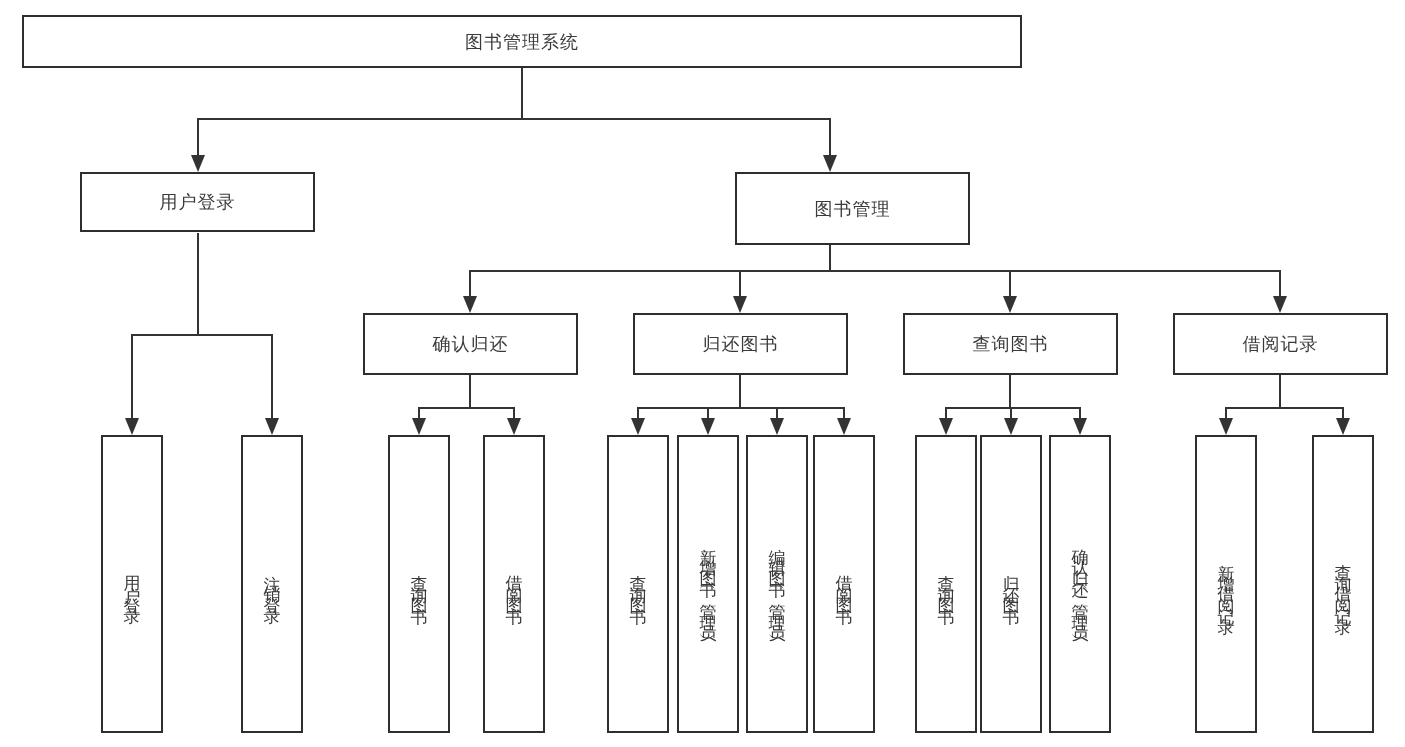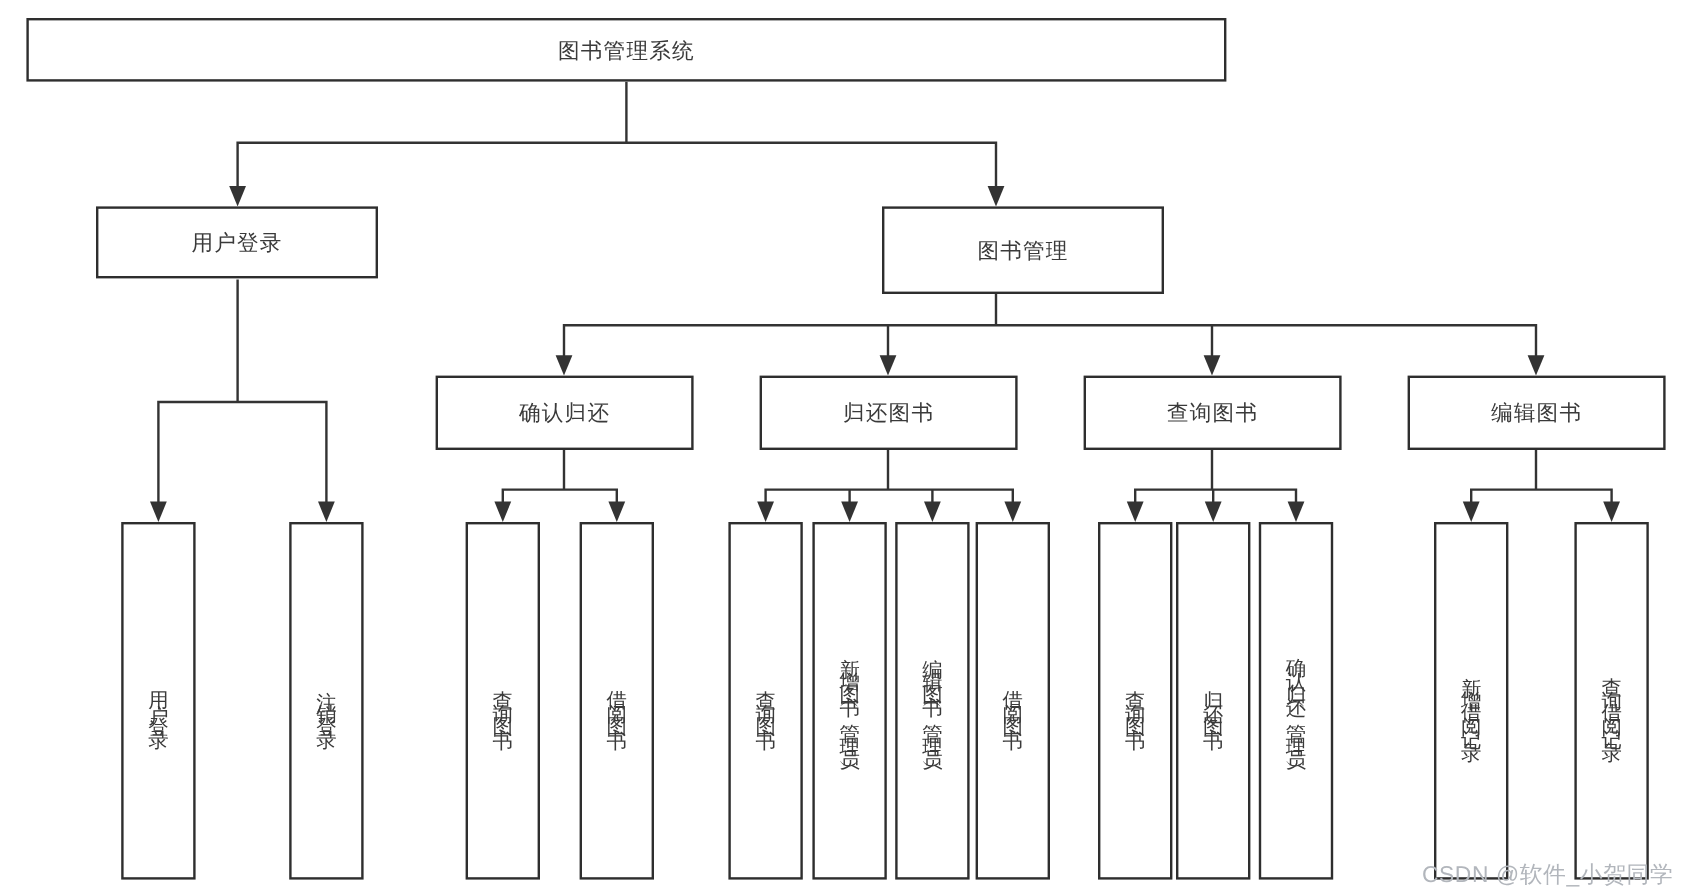--- a/index.html
+++ b/index.html
@@ -84,21 +84,21 @@
   <div class="box h" style="left:363px;top:313px;width:215px;height:62px">
     <span>确认归还</span>
   </div>
   <div class="box h" style="left:633px;top:313px;width:215px;height:62px">
     <span>归还图书</span>
   </div>
   <div class="box h" style="left:903px;top:313px;width:215px;height:62px">
     <span>查询图书</span>
   </div>
   <div class="box h" style="left:1173px;top:313px;width:215px;height:62px">
-    <span>编辑图书</span>
+    <span>借阅记录</span>
   </div>
 
   <div class="box v" style="left:101px;top:435px;width:62px;height:298px">
     <span class="vtext">用户登录</span>
   </div>
   <div class="box v" style="left:241px;top:435px;width:62px;height:298px">
     <span class="vtext">注销登录</span>
   </div>
 
   <div class="box v" style="left:388px;top:435px;width:62px;height:298px">
@@ -131,15 +131,14 @@
     <span class="vtext">确认归还（管理员）</span>
   </div>
 
   <div class="box v" style="left:1195px;top:435px;width:62px;height:298px">
     <span class="vtext">新增借阅记录</span>
   </div>
   <div class="box v" style="left:1312px;top:435px;width:62px;height:298px">
     <span class="vtext">查询借阅记录</span>
   </div>
 
-  <div class="watermark">CSDN @软件_小贺同学</div>
 
 </div>
 
 </body></html>

